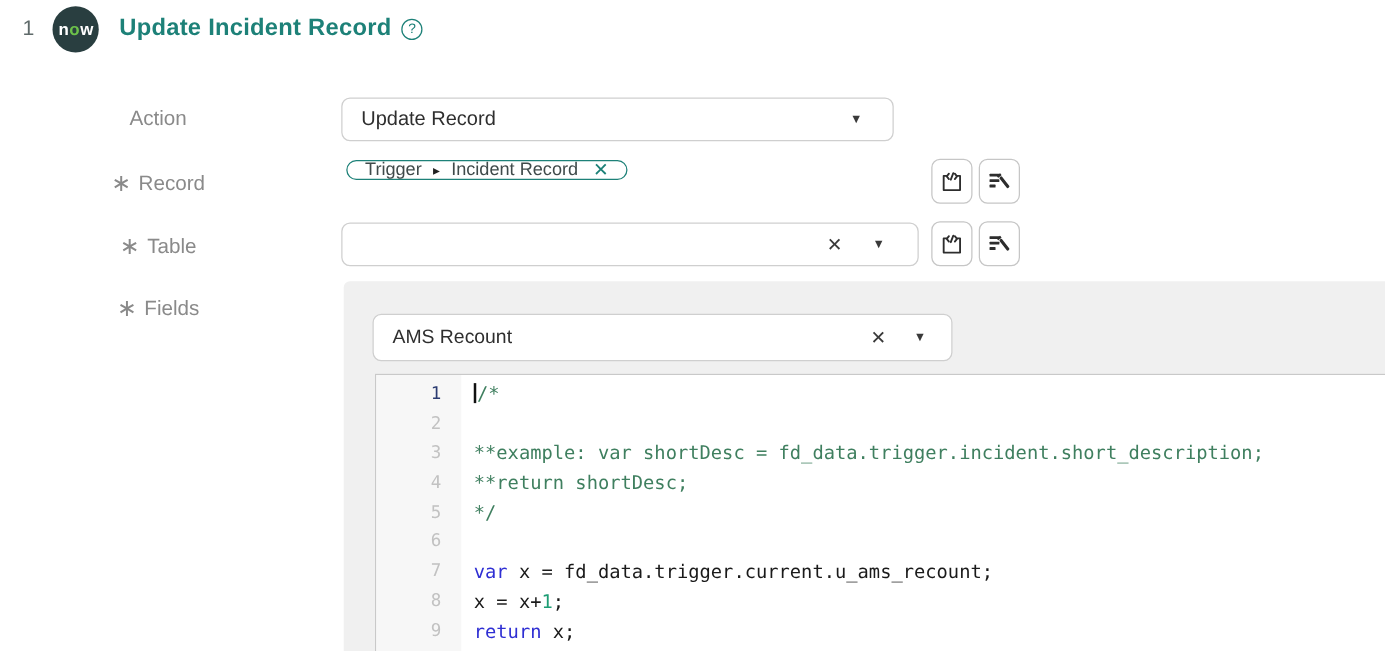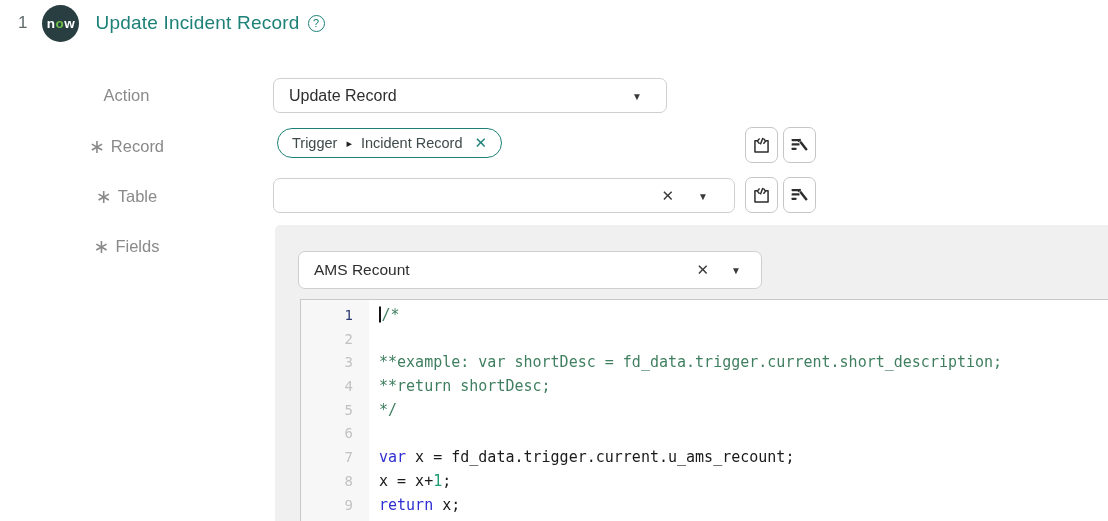--- a/index.html
+++ b/index.html
@@ -11,21 +11,21 @@
 
   
   .hdr { position:absolute; left:18px; top:4px; height:38px; display:flex; align-items:center; }
   .step-num { font-size:17px; color:#5f6a6a; margin-right:15px; }
   .logo {
     width:37px; height:37px; border-radius:50%; background:var(--logo_bg);
     display:flex; align-items:center; justify-content:center; margin-right:16px;
     font-weight:bold; font-size:13.5px; letter-spacing:.5px; color:#fff;
   }
   .logo .logo-o { color:var(--logo_green); }
-  .hdr-title { font-size:19px; color:var(--accent_teal); font-weight:400; letter-spacing:.2px; }
+  .hdr-title { font-size:19px; color:var(--accent_teal); font-weight:700; letter-spacing:.2px; }
   .help-circ {
     margin-left:8px; width:17px; height:17px; border-radius:50%;
     border:1.5px solid var(--accent_teal); color:var(--accent_teal);
     font-size:11px; display:flex; align-items:center; justify-content:center;
   }
 
   
   .row-label {
     position:absolute; left:0; width:253px; text-align:center;
     font-size:16.5px; color:var(--label_gray);
@@ -35,21 +35,21 @@
   
   .box {
     position:absolute; background:#fff; border:1px solid var(--border_gray);
     border-radius:7px; display:flex; align-items:center;
   }
   .box-text { font-size:16px; color:#2e2e2e; padding-left:15px; }
   .dd-arrow { position:absolute; font-size:10px; color:#3a3a3a; top:50%; transform:translateY(-50%); }
   .x-glyph { position:absolute; font-size:15px; color:#3a3a3a; top:50%; transform:translateY(-51%); }
 
   .pill {
-    position:absolute; left:277px; top:128px; height:30px;
+    position:absolute; left:277px; top:128px; height:16px;
     border:1.5px solid var(--accent_teal); border-radius:15px; background:#fff;
     display:inline-flex; align-items:center; padding:0 14px; 
   }
   .pill-txt { font-size:14.5px; color:#3f4a4a; }
   .pill-sep { font-size:11px; color:#222; margin:0 9px; }
   .pill-x { font-size:15px; color:var(--accent_teal); margin-left:12px; }
 
   .icon-btn {
     position:absolute; width:33px; height:36px; background:#fff;
     border:1px solid #c6c6c6; border-radius:7px;
@@ -102,21 +102,21 @@
       </span>
     <span class="hdr-title">Update Incident Record</span>
     <span class="help-circ">?</span>
   </div>
 
   <div class="row-label" style="top:86px"><span>Action</span></div>
   <div class="row-label" style="top:185px"><span class="req">∗</span><span>Table</span></div>
   <div class="row-label" style="top:135px"><span class="req">∗</span><span>Record</span></div>
   <div class="row-label" style="top:235px"><span class="req">∗</span><span>Fields</span></div>
 
-  <div class="box" style="left:273px; top:78px; width:394px; height:35px;">
+  <div class="box" style="left:273px; top:78px; width:442px; height:35px;">
     <span class="box-text">Update Record</span>
     <span class="dd-arrow" style="right:24px">▼</span>
   </div>
 
   <div class="pill">
     <span class="pill-txt">Trigger</span>
     <span class="pill-sep">▸</span>
     <span class="pill-txt">Incident Record</span>
     <span class="pill-x">✕</span>
   </div>
@@ -187,21 +187,21 @@
     <div>
         <div class="cm-line">
           <div class="ln active">1</div>
           <div class="code-txt"><span class="cursor"></span><span class="tok-comment">/*</span></div>
         </div>
         <div class="cm-line">
           <div class="ln">2</div>
         </div>
         <div class="cm-line">
           <div class="ln">3</div>
-          <div class="code-txt"><span class="tok-comment">**example: var shortDesc = fd_data.trigger.current.short_description;</span></div>
+          <div class="code-txt"><span class="tok-comment">**example: var shortDesc = fd_data.trigger.incident.short_description;</span></div>
         </div>
         <div class="cm-line">
           <div class="ln">4</div>
           <div class="code-txt"><span class="tok-comment">**return shortDesc;</span></div>
         </div>
         <div class="cm-line">
           <div class="ln">5</div>
           <div class="code-txt"><span class="tok-comment">*/</span></div>
         </div>
         <div class="cm-line">

